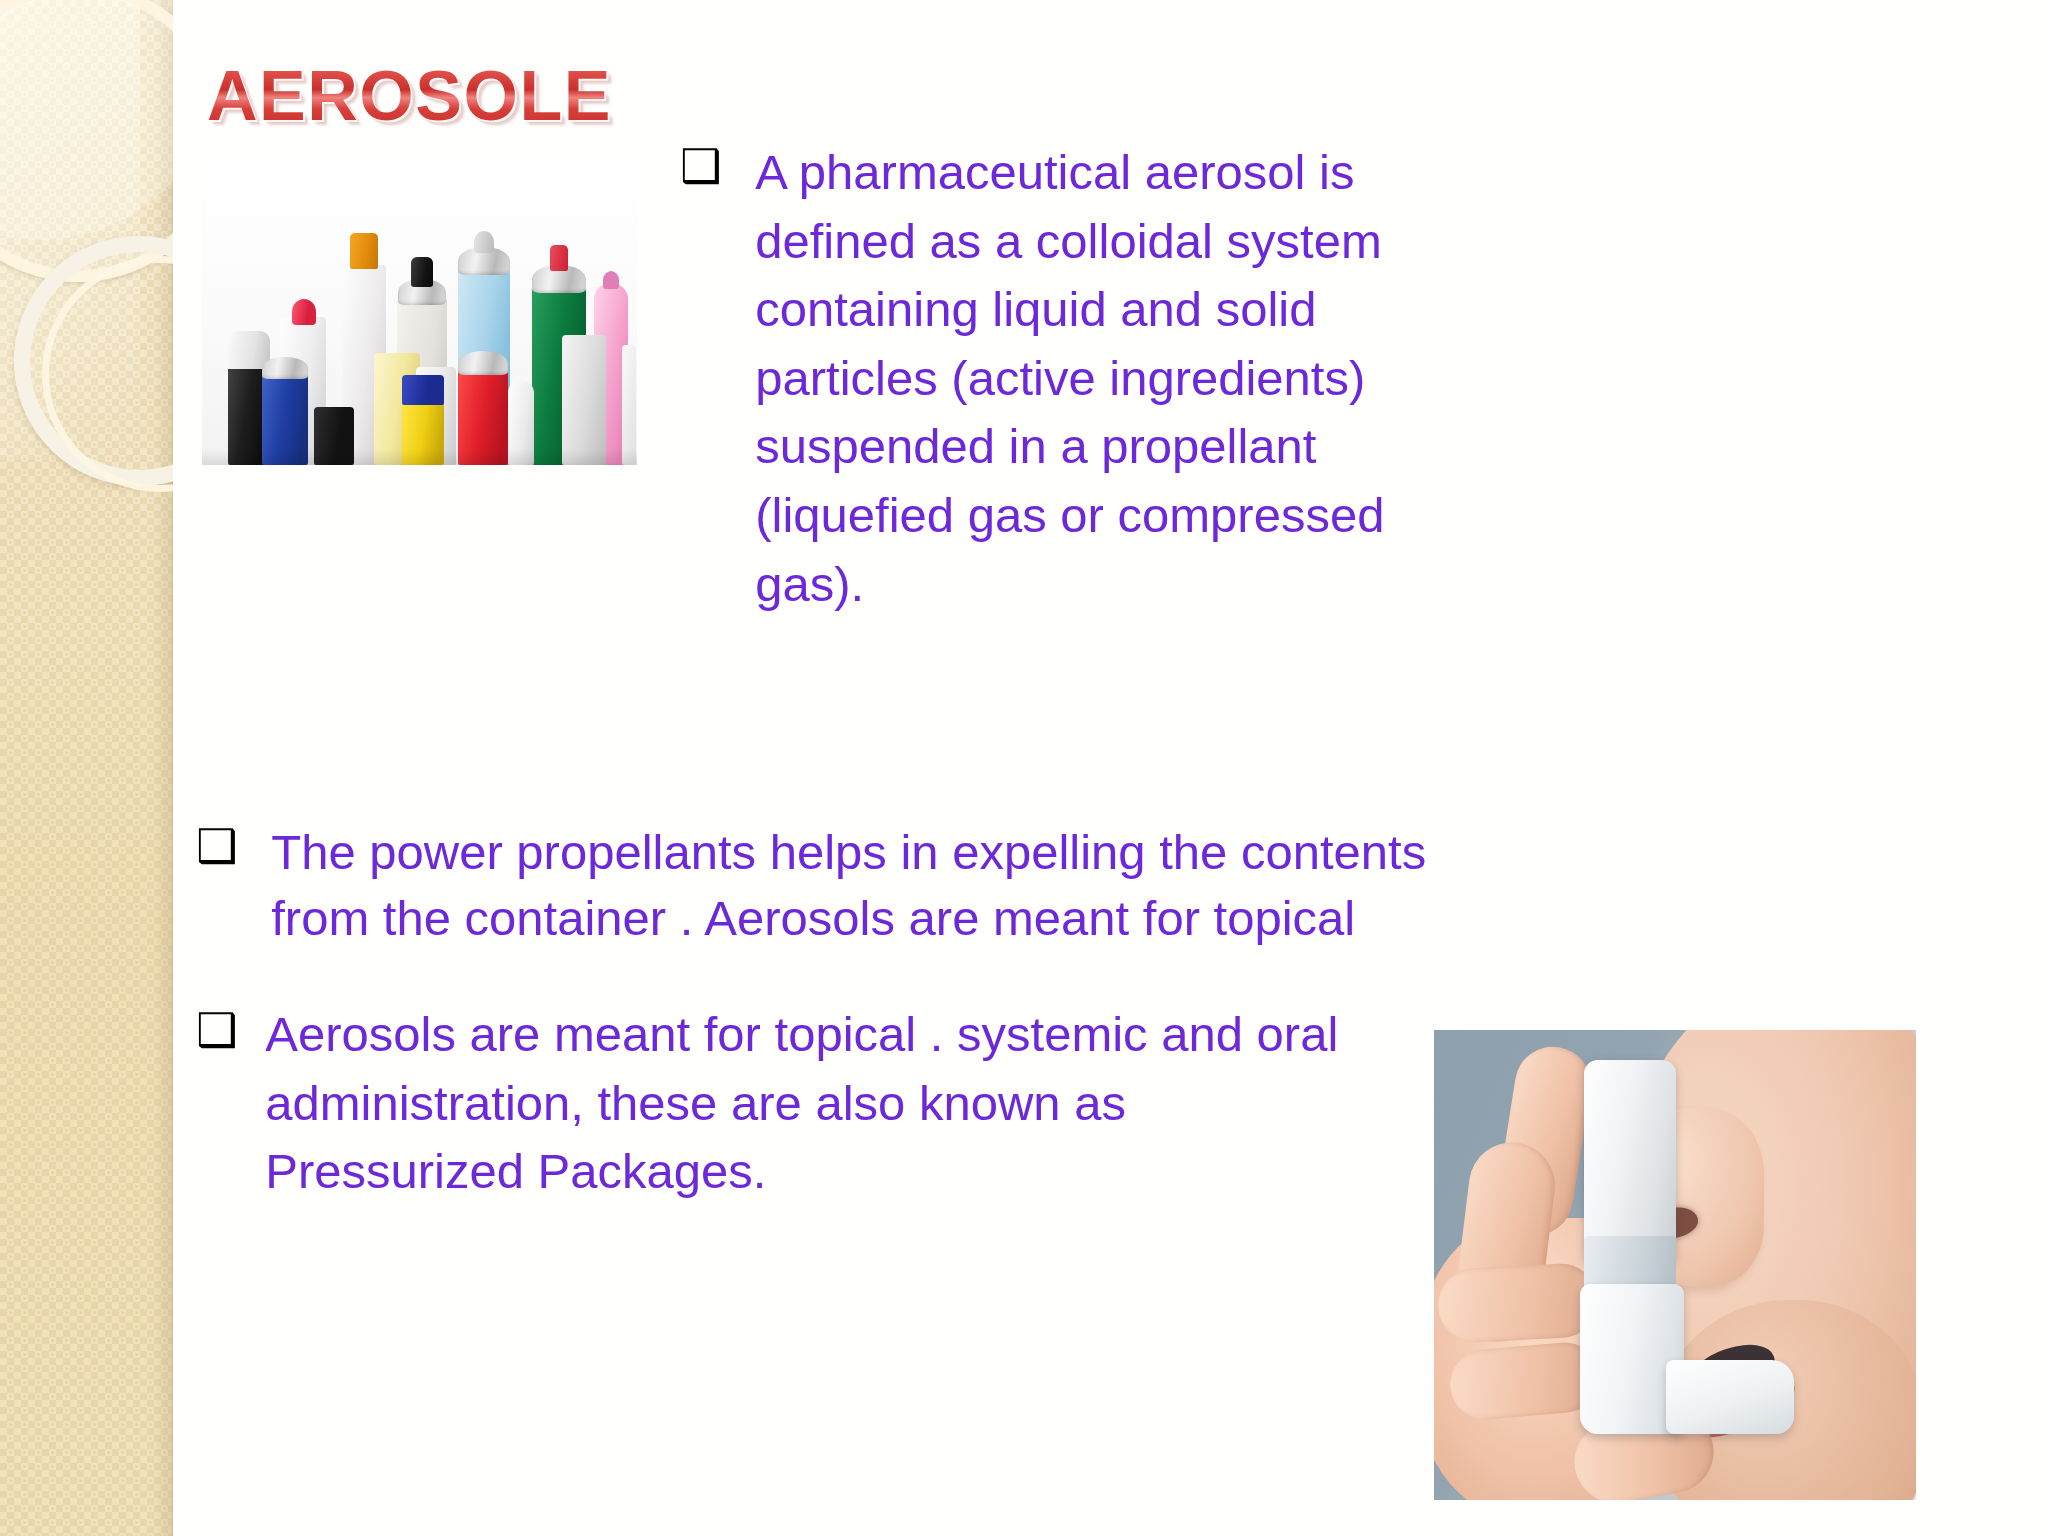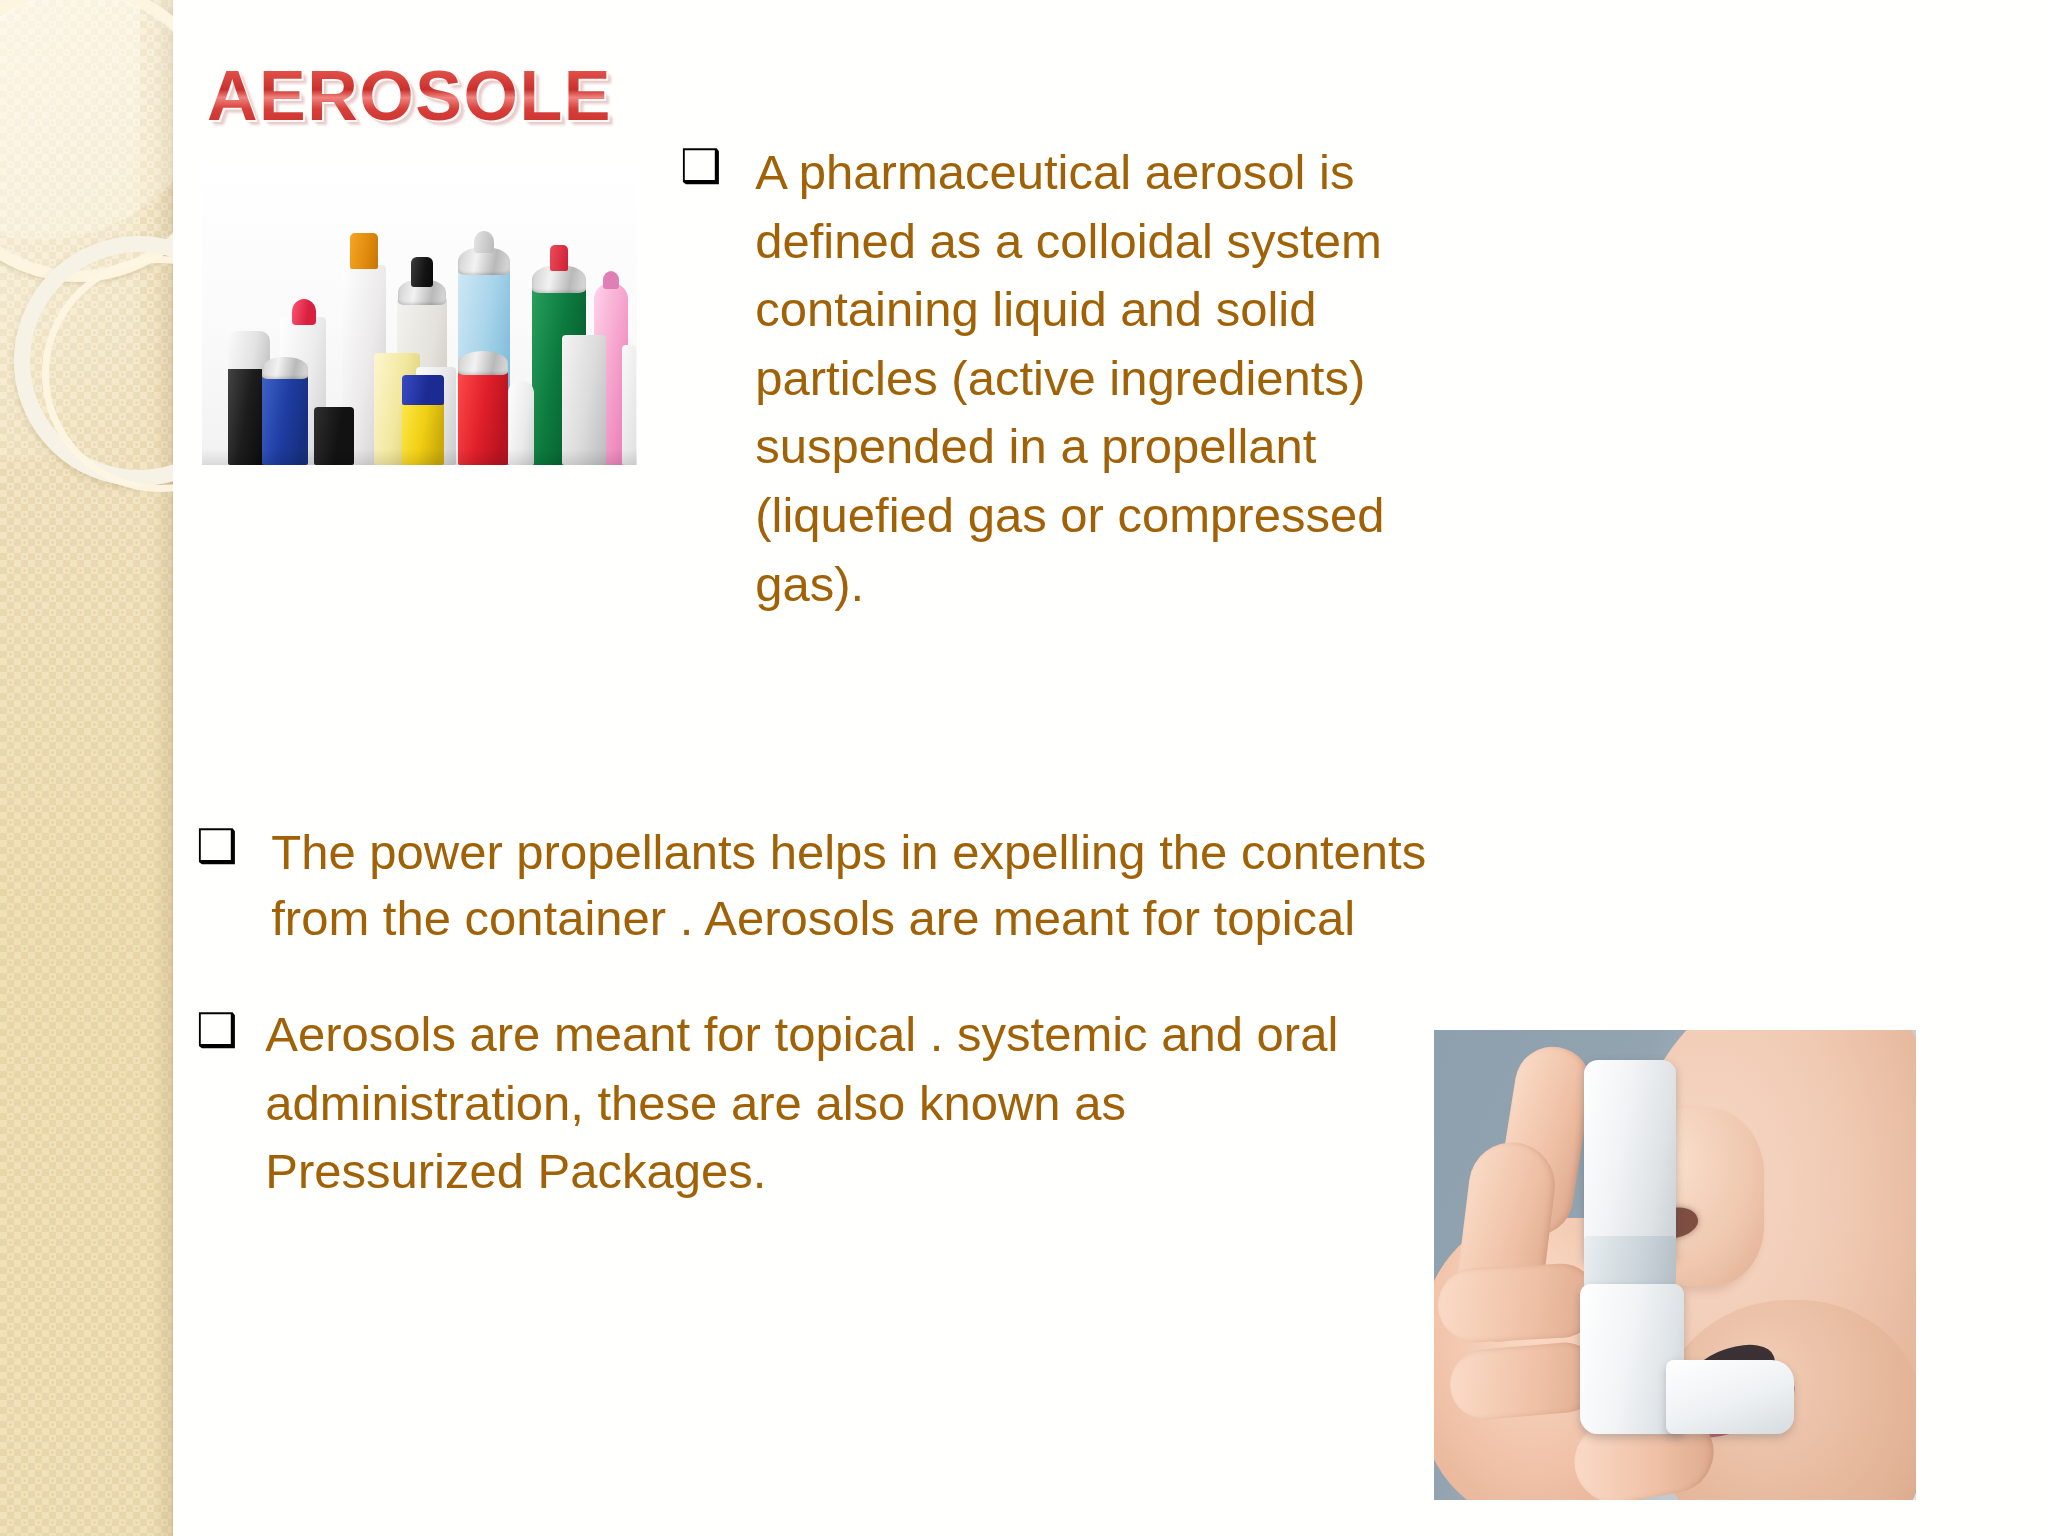--- a/index.html
+++ b/index.html
@@ -169,21 +169,21 @@
   }
 
   
   .bullet-row{ position:absolute; display:flex; align-items:flex-start; }
   .bullet-mark{
     flex:0 0 auto;
     font-size:46px; line-height:1.05;
     color:#000; font-family:"DejaVu Sans", sans-serif;
   }
   .bullet-text{
-    font-size:49px; line-height:1.40; color:#a16207;
+    font-size:49px; line-height:1.40; color:#6d28d9;
     font-family:"Liberation Sans", sans-serif;
   }
 
   #bullet-1{ left:680px; top:138px; width:830px; }
   #bullet-1 .bullet-mark{ margin-right:34px; margin-top:4px; }
   #bullet-1 .bullet-text{ width:740px; }
 
   #bullet-2{ left:196px; top:820px; width:1330px; }
   #bullet-2 .bullet-mark{ margin-right:34px; margin-top:2px; }
   #bullet-2 .bullet-text{ width:1250px; line-height:1.34; }

